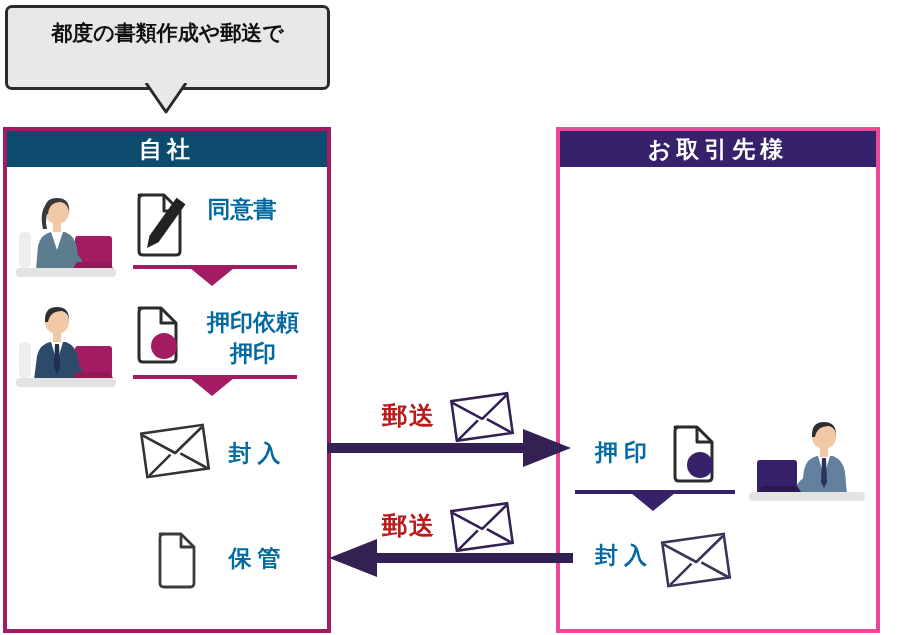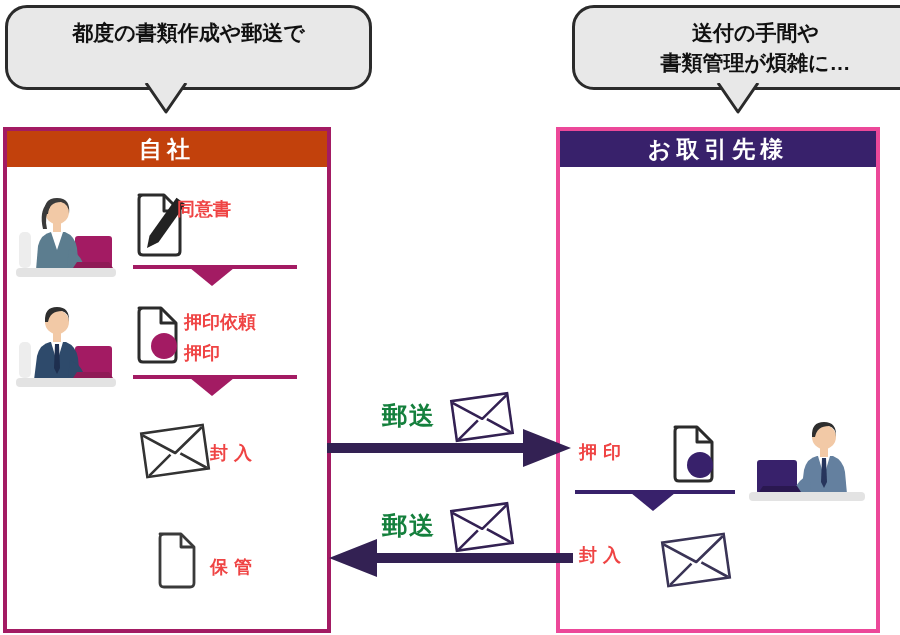--- a/index.html
+++ b/index.html
@@ -1,77 +1,70 @@
 <!DOCTYPE html>
 <html><head>
 <meta charset="utf-8">
 <style>
   html,body{margin:0;padding:0;background:#fff;}
   .canvas{position:relative;width:900px;height:635px;background:#fff;overflow:hidden;
           font-family:"Liberation Sans","DejaVu Sans",sans-serif;}
 
   
-  .bubble{position:absolute;top:5px;width:367px;height:85px;background:#E8E8E8;
-          border:3px solid #2B2B2B;border-radius:22px;box-sizing:border-box;
+  .bubble{position:absolute;top:5px;width:325px;height:85px;background:#E8E8E8;
+          border:3px solid #2B2B2B;border-radius:7px;box-sizing:border-box;
           text-align:center;font-weight:bold;font-size:21px;line-height:30px;
           color:#111;padding-top:10px;}
   .bubble-left{left:5px;}
   .bubble-right{left:572px;}
   .bubble-tail{position:absolute;bottom:-29px;left:135px;}
   .bubble-tail path{fill:#E8E8E8;stroke:#2B2B2B;stroke-width:3;stroke-linejoin:round;}
 
   
   .panel{position:absolute;top:127px;height:506px;background:#fff;box-sizing:border-box;}
   .panel-company{left:3px;width:328px;border:4px solid #A31B63;}
   .panel-partner{left:556px;width:324px;border:4px solid #ec4899;}
   .panel-header{position:absolute;top:0;left:0;right:0;height:36px;color:#fff;
                 font-weight:bold;font-size:23px;text-align:center;line-height:36px;
                 letter-spacing:5px;}
-  .company-header{background:#c2410c;}
+  .company-header{background:#0c4a6e;}
   .partner-header{background:#38216B;}
 
   .abs{position:absolute;}
-  .step-label{position:absolute;font-weight:bold;font-size:18px;color:#ef4444;
-              text-align:left;line-height:31px;}
+  .step-label{position:absolute;font-weight:bold;font-size:23px;color:#0369a1;
+              text-align:center;line-height:31px;}
   .spaced{letter-spacing:6px;}
   .sep-line{position:absolute;height:4px;}
   .sep-line-company{background:#A31B63;}
   .sep-line-partner{background:#38216B;}
   .tri{position:absolute;width:0;height:0;border-left:22px solid transparent;
        border-right:22px solid transparent;}
   .tri-company{border-top:18px solid #A31B63;}
   .tri-partner{border-top:18px solid #38216B;}
 
   
   .arrow-svg{position:absolute;}
   .arrow-svg polygon{fill:#332153;}
-  .arrow-label{position:absolute;font-weight:bold;font-size:25px;color:#15803d;
+  .arrow-label{position:absolute;font-weight:bold;font-size:25px;color:#b91c1c;
                letter-spacing:2px;line-height:28px;}
 
   .tilt{transform:rotate(-8deg);}
 </style>
 </head>
 <body>
 
 <div class="canvas">
 
   <div class="bubble bubble-left">
     <div>都度の書類作成や郵送で</div>
     <svg class="bubble-tail" width="46" height="33" viewBox="0 0 46 33">
         <path d="M3,0 L23,29 L43,0"></path>
       </svg>
   </div>
 
-  <div class="bubble bubble-right">
-    <div>送付の手間や</div>
-    <div>書類管理が煩雑に…</div>
-    <svg class="bubble-tail" style="left:140px" width="46" height="33" viewBox="0 0 46 33">
-        <path d="M3,0 L23,29 L43,0"></path>
-      </svg>
-  </div>
 
   <div class="panel panel-company">
     <div class="panel-header company-header">自社</div>
 
     <svg class="abs" style="left:9px;top:61px" width="100" height="88" viewBox="0 0 100 88">
       <rect x="3" y="40" width="12" height="36" rx="5" fill="#EDEDED"></rect>
       <rect x="59" y="44" width="37" height="32" rx="3" fill="#A31B63"></rect>
       <path d="M20,78 L22,54 Q25,42 35,40 L49,40 Q59,44 61,56 L63,78 Z" fill="#5C7D8F"></path>
       <path d="M35,40 L47,40 L41,58 Z" fill="#FFFFFF"></path>
       <path d="M53,57 Q63,61 67,71 L63,78 L51,74 Z" fill="#5C7D8F"></path>
@@ -129,21 +122,21 @@
       <path d="M3,4 L33,26 L63,4 M4,45 L28,27 M62,45 L38,27" fill="none" stroke="#333" stroke-width="2.6" stroke-linejoin="round"></path>
     </svg>
     <div class="step-label spaced" style="left:203px;top:307px;width:95px">
       <div>封入</div>
     </div>
 
     <svg class="abs" style="left:148px;top:401px" width="44" height="57" viewBox="0 0 44 57">
       <path d="M5,2 H26 L39,15 V51 Q39,55 35,55 H9 Q5,55 5,51 V6 Q5,2 9,2 Z" fill="#fff" stroke="#3A3A3A" stroke-width="2.8" stroke-linejoin="round"></path>
       <path d="M26,2 V15 H39" fill="none" stroke="#3A3A3A" stroke-width="2.8" stroke-linejoin="round"></path>
     </svg>
-    <div class="step-label spaced" style="left:203px;top:421px;width:95px">
+    <div class="step-label spaced" style="left:203px;top:412px;width:95px">
       <div>保管</div>
     </div>
   </div>
 
   <div class="panel panel-partner">
     <div class="panel-header partner-header">お取引先様</div>
 
     <div class="step-label spaced" style="left:19px;top:306px;width:90px">
       <div>押印</div>
     </div>

